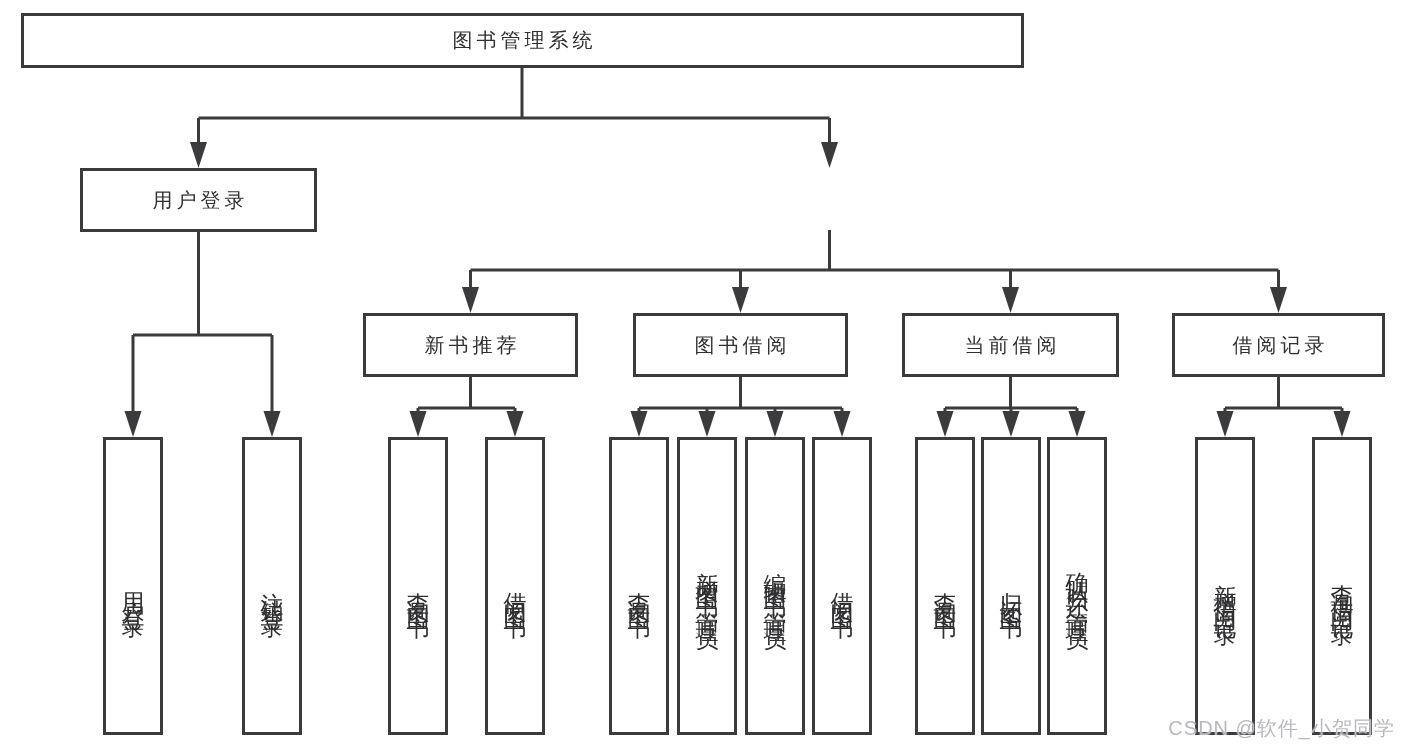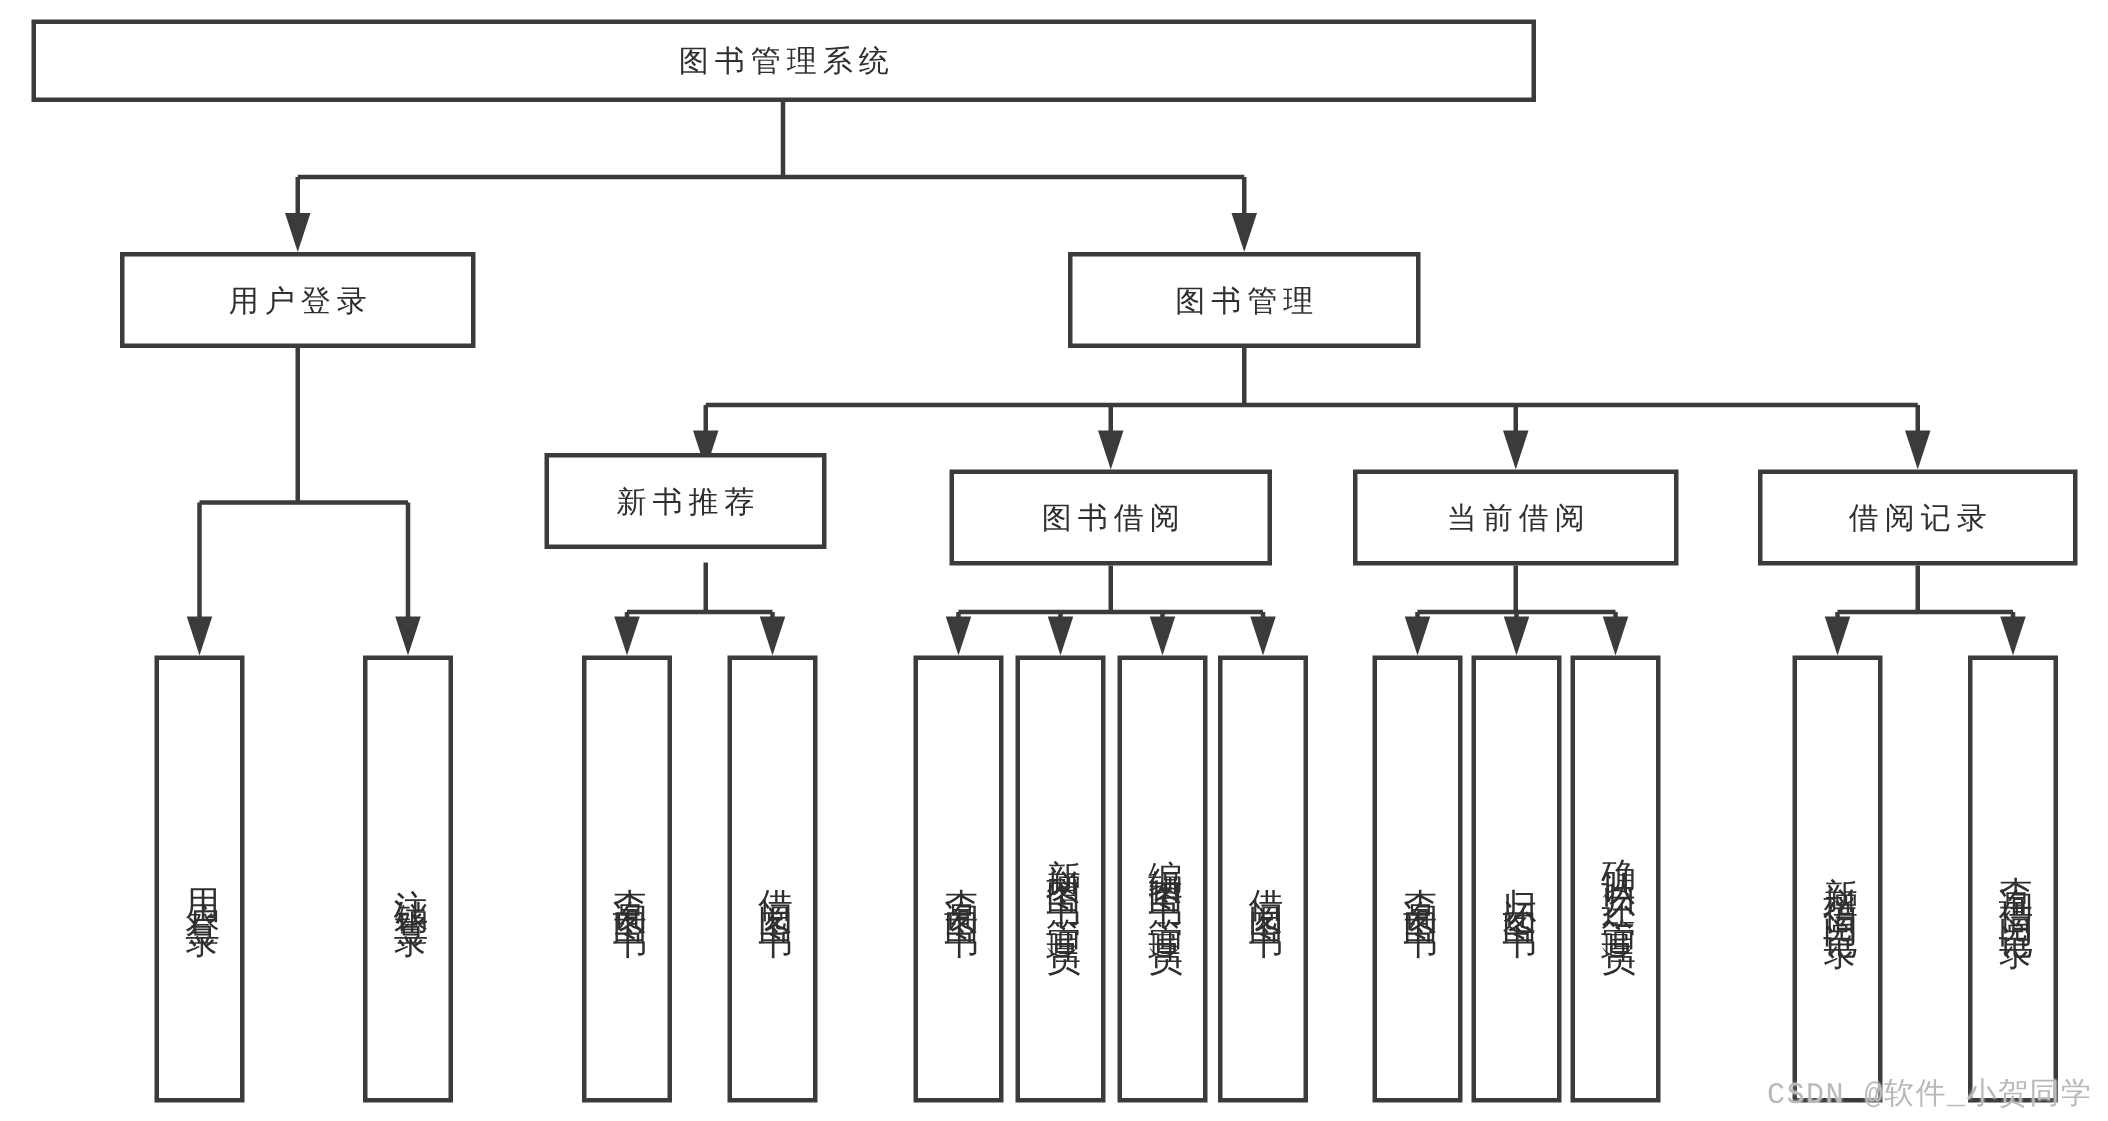--- a/index.html
+++ b/index.html
@@ -11,21 +11,20 @@
   }
   * { box-sizing: border-box; margin: 0; padding: 0; }
   html, body { background: var(--bg); }
   body { font-family: "Liberation Sans", sans-serif; }
   .canvas {
     position: relative;
     width: 1405px;
     height: 747px;
     background: var(--bg);
     overflow: hidden;
-    font-family: Liberation Mono, monospace;
   }
   .connectors {
     position: absolute;
     left: 0; top: 0;
     z-index: 0;
     pointer-events: none;
   }
   .connectors path { stroke: var(--line); stroke-width: 3; fill: none; }
   .connectors polygon { fill: var(--line); stroke: none; }
   .hbox, .vbox {
@@ -134,25 +133,22 @@
       <polygon points="1333.5,411 1350.5,411 1342,437"></polygon>
   </svg>
 
   <div class="hbox" style="left:21px; top:13px; width:1003px; height:55px">
     <span class="label">图书管理系统</span>
   </div>
 
   <div class="hbox" style="left:80px; top:168px; width:237px">
     <span class="label">用户登录</span>
   </div>
-  <div class="hbox" style="left:712px; top:168px; width:235px">
-    <span class="label">图书管理</span>
-  </div>
-
-  <div class="hbox" style="left:363px; top:302px; width:188px">
+
+  <div class="hbox" style="left:363px; top:313px; width:215px">
     <span class="label">新书推荐</span>
   </div>
   <div class="hbox" style="left:902px; top:313px; width:217px">
     <span class="label">当前借阅</span>
   </div>
   <div class="hbox" style="left:633px; top:313px; width:215px">
     <span class="label">图书借阅</span>
   </div>
   <div class="hbox" style="left:1172px; top:313px; width:213px">
     <span class="label">借阅记录</span>

